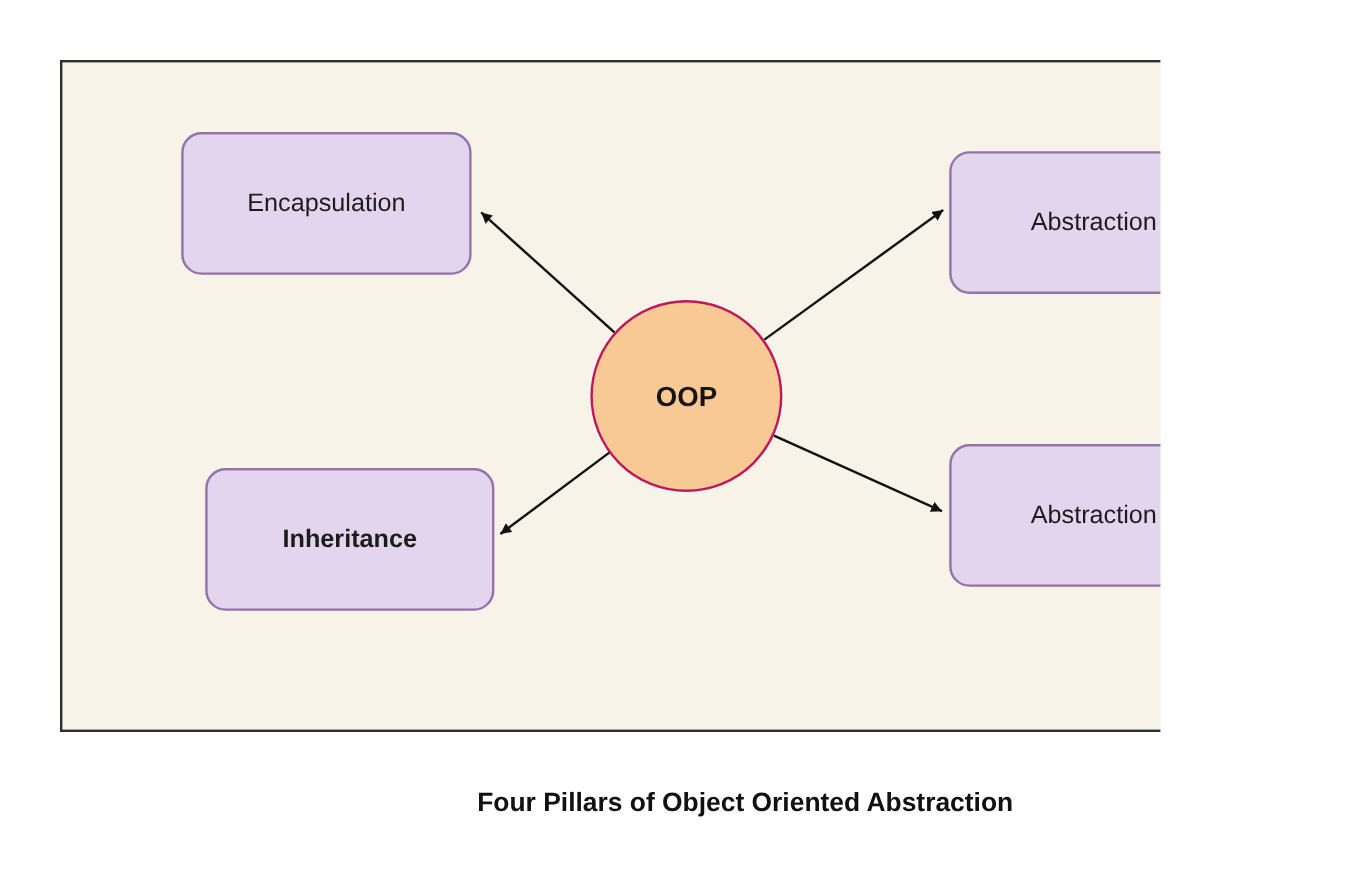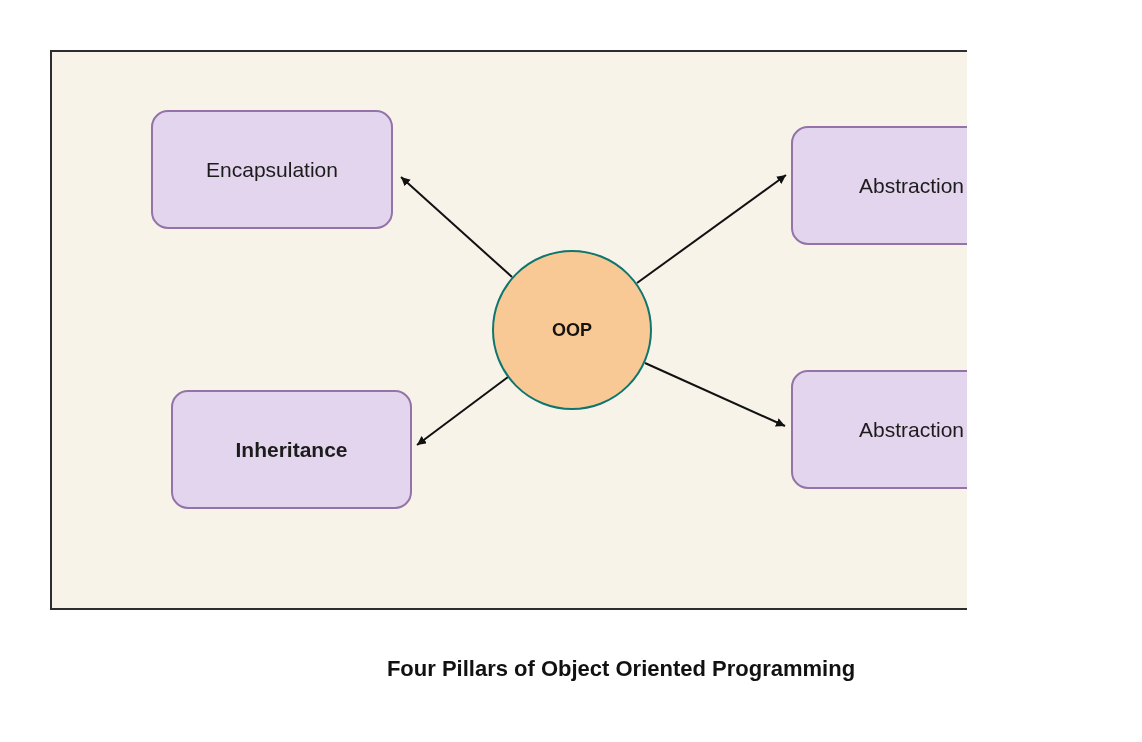--- a/index.html
+++ b/index.html
@@ -50,26 +50,26 @@
   .node-inheritance   { left: 171px; top: 390px; width: 241px; height: 119px; font-weight: bold; }
   .node-polymorphism  { left: 791px; top: 370px; width: 241px; height: 119px; }
   .center-node {
     position: absolute;
     left: 492px;
     top: 250px;
     width: 160px;
     height: 160px;
     box-sizing: border-box;
     background: #f9c995;
-    border: 2px solid #0f766e;
+    border: 2px solid #be185d;
     border-radius: 50%;
     display: flex;
     align-items: center;
     justify-content: center;
-    font-size: 18px;
+    font-size: 23px;
     font-weight: bold;
     color: #161310;
   }
   .caption {
     position: absolute;
     top: 656px;
     left: 621px;
     transform: translateX(-50%);
     white-space: nowrap;
     font-size: 22px;
@@ -109,15 +109,15 @@
   </div>
 
   <div class="node node-polymorphism">
     <span>Abstraction</span>
   </div>
 
   <div class="center-node">
     <span>OOP</span>
   </div>
 
-  <div class="caption">Four Pillars of Object Oriented Programming</div>
+  <div class="caption">Four Pillars of Object Oriented Abstraction</div>
 
 </div>
 
 </body></html>

